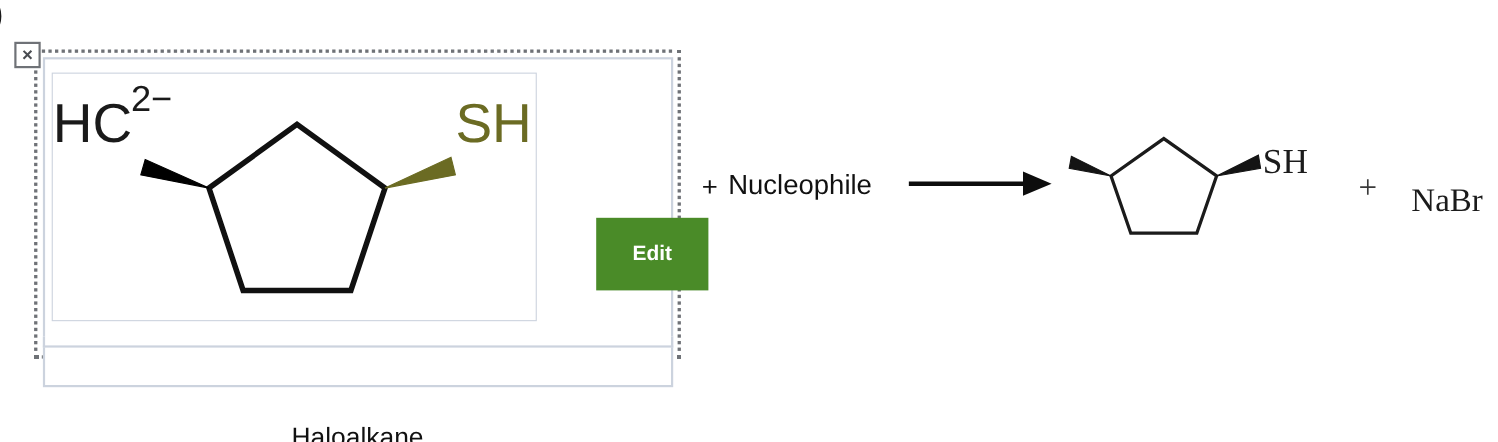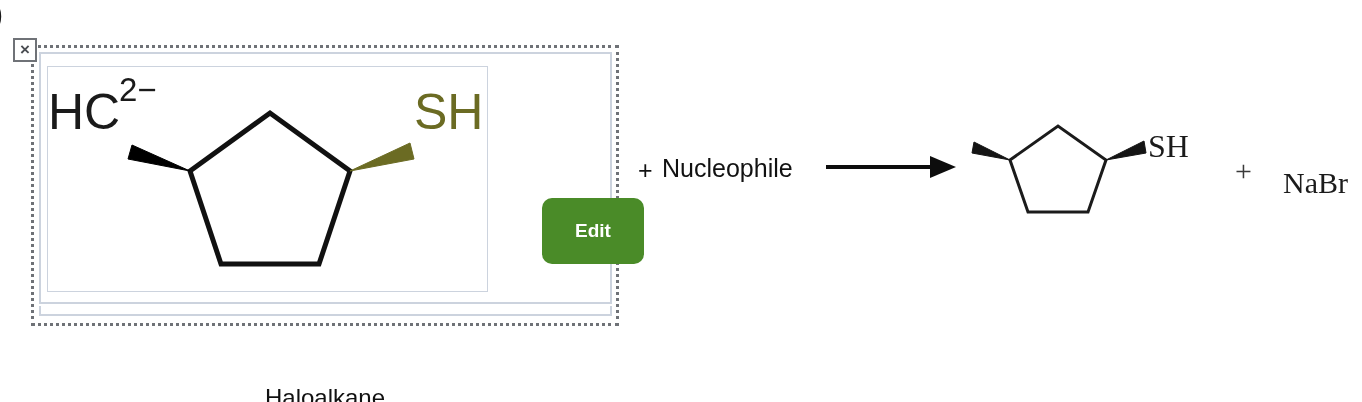--- a/index.html
+++ b/index.html
@@ -64,21 +64,21 @@
     height: 281px;
     box-sizing: border-box;
     border: 3px dotted #6f7277;
     background: #ffffff;
   }
   .editor-panel {
     position: absolute;
     left: 5px;
     top: 4px;
     width: 573px;
-    height: 252px;
+    height: 300px;
     box-sizing: border-box;
     border: 2px solid #ccd3de;
     background: #ffffff;
   }
   .sketch-canvas {
     position: absolute;
     left: 6px;
     top: 12px;
     width: 441px;
     height: 226px;
@@ -101,21 +101,21 @@
 
   
   .edit-btn {
     position: absolute;
     left: 501px;
     top: 144px;
     width: 102px;
     height: 66px;
     background: #4a8b28;
     border: none;
-    border-radius: 10px;
+    border-radius: 0;
     color: #ffffff;
     font-family: "Liberation Sans", sans-serif;
     font-size: 19px;
     font-weight: 700;
     cursor: pointer;
     display: flex;
     align-items: center;
     justify-content: center;
     padding: 0;
   }

